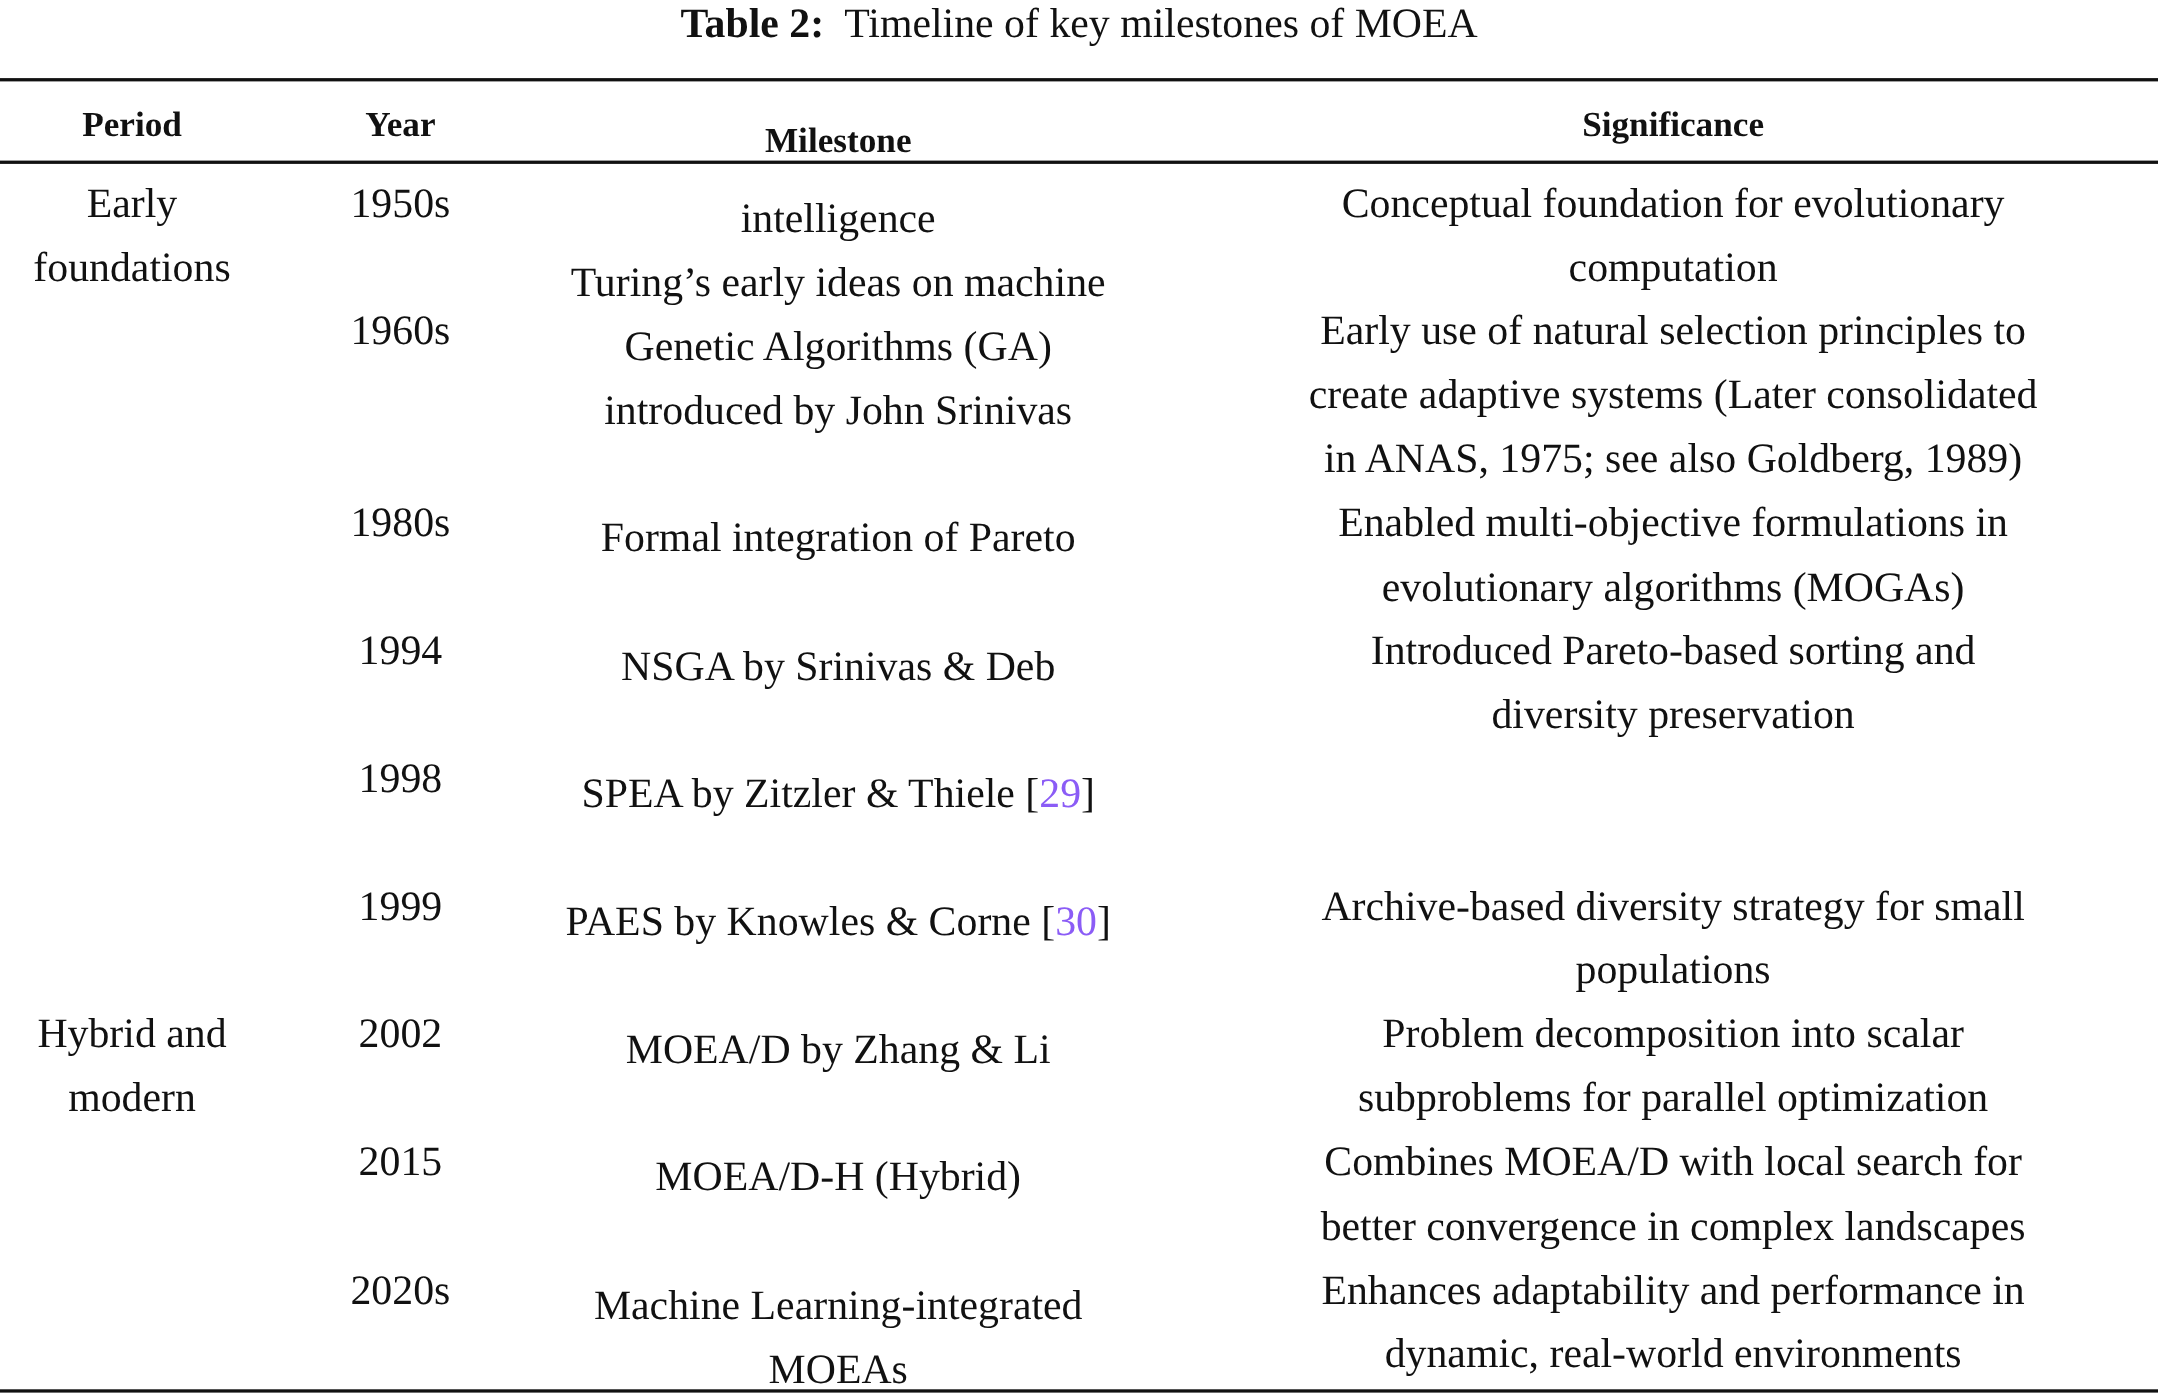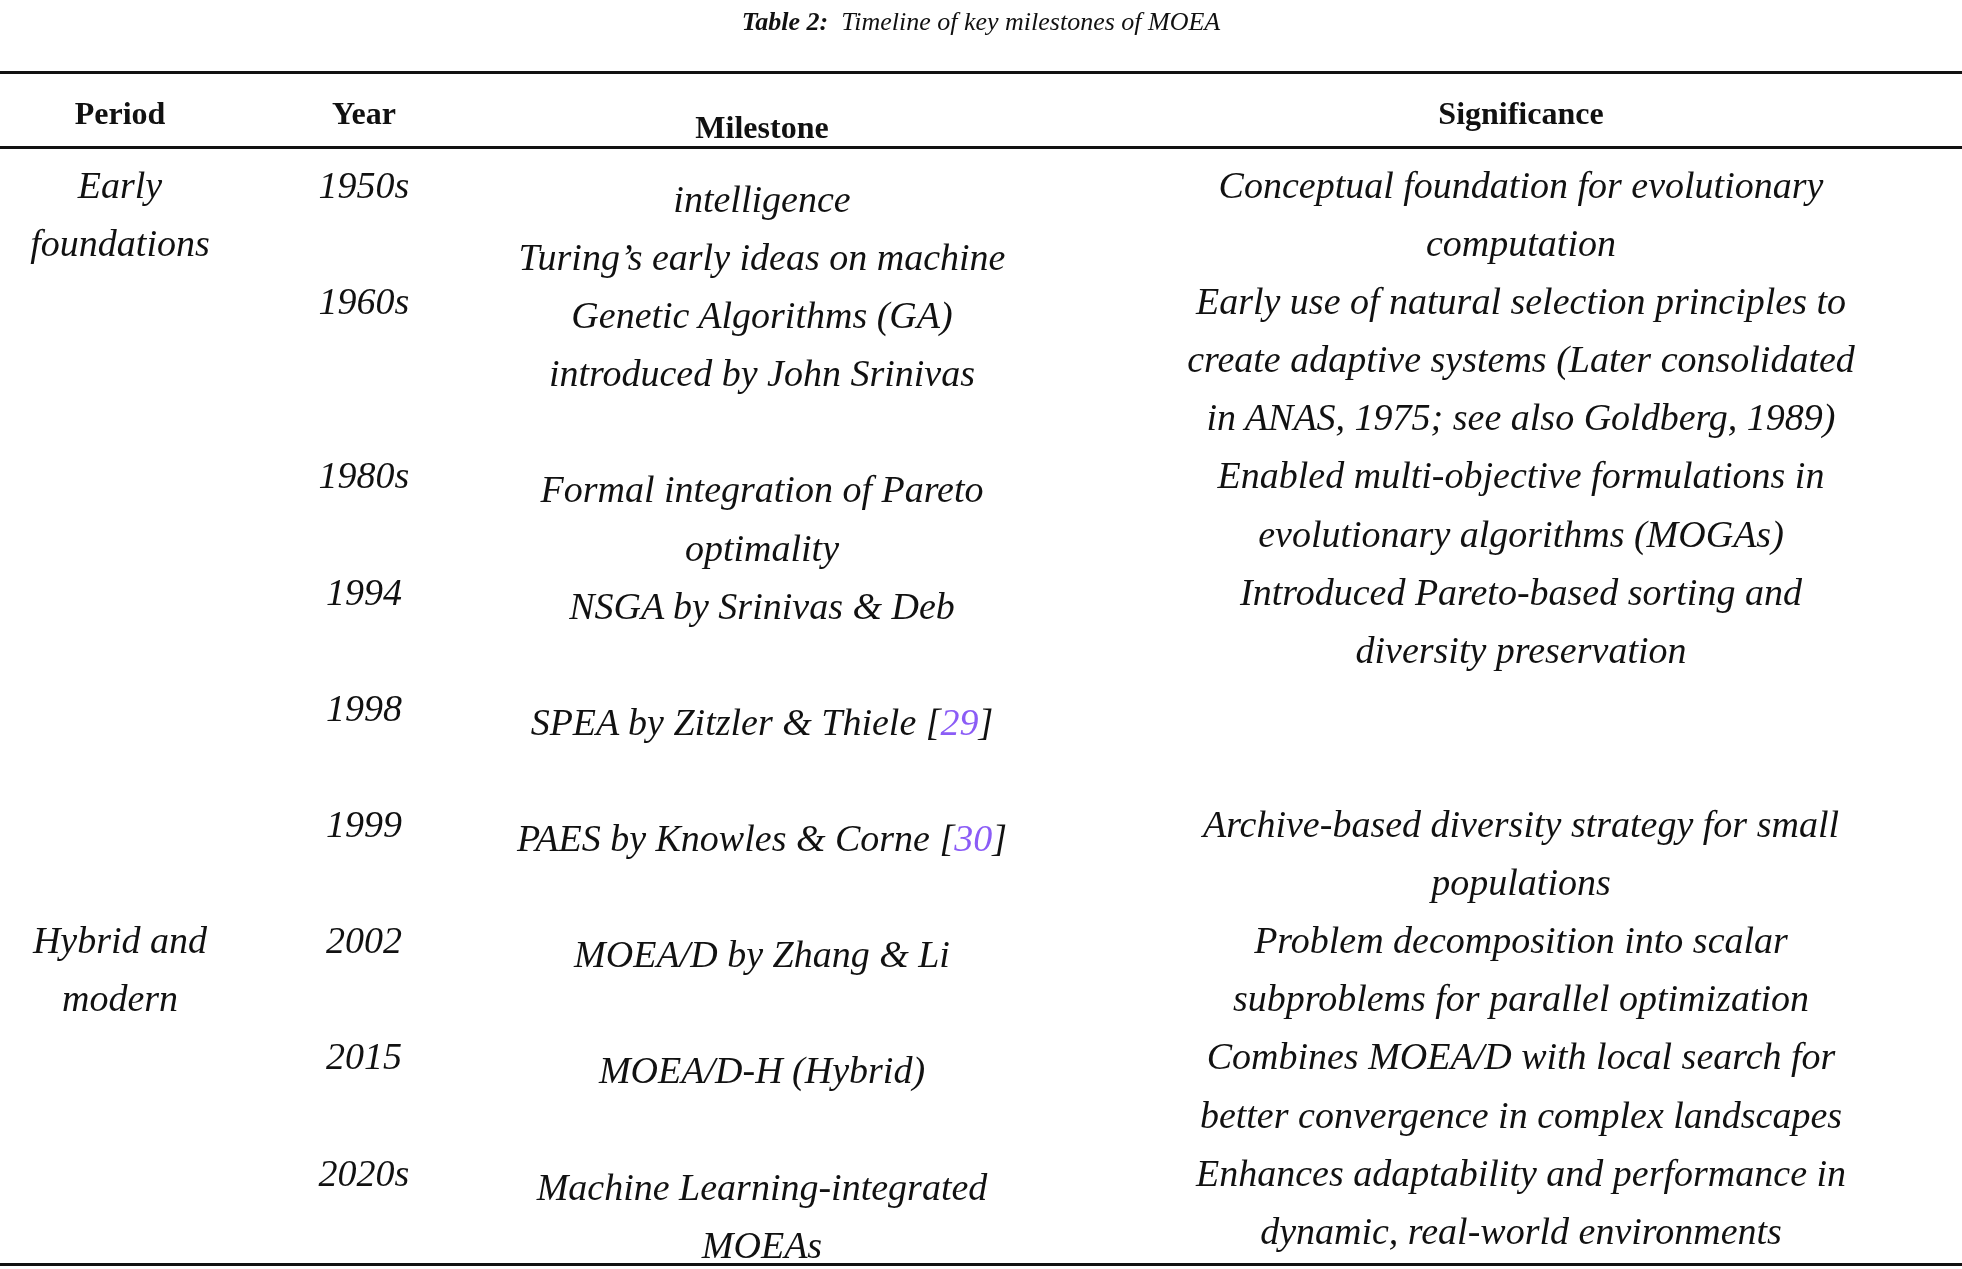--- a/index.html
+++ b/index.html
@@ -2,34 +2,34 @@
 <html><head>
 <meta charset="utf-8">
 <style>
   html, body { margin: 0; padding: 0; background: #ffffff; }
   body {
     width: 1962px; height: 1269px; position: relative; overflow: hidden;
     font-family: "Liberation Serif", "DejaVu Serif", serif; color: #111111;
   }
   .caption {
     position: absolute; left: 0; width: 1962px; top: 0; height: 44px;
-    text-align: center; font-size: 26px; line-height: 44px; white-space: nowrap; font-style: italic;
+    text-align: center; font-size: 38px; line-height: 44px; white-space: nowrap;
   }
   .caption .lab { font-weight: bold; }
   .rule { position: absolute; left: 0; width: 1962px; height: 3px; background: #111; }
   .header { position: absolute; left: 0; top: 88px; width: 1962px; height: 50px; }
   .hcell {
     position: absolute; top: 0; text-align: center; font-weight: bold;
     font-size: 32px; line-height: 50px; white-space: nowrap;
   }
   .body { position: absolute; left: 0; top: 156px; width: 1962px; }
   .row { position: relative; width: 1962px; }
   .cell {
     position: absolute; top: 0; text-align: center; font-size: 38px;
-    line-height: 58.1px; white-space: nowrap; font-style: italic;
+    line-height: 58.1px; white-space: nowrap;
   }
   .cell .ln { display: block; }
   .c-period { left: 0; width: 240px; }
   .c-year { left: 294px; width: 140px; }
   .c-mile { left: 442px; width: 640px; margin-top: 14px; }
   .c-sig { left: 1101px; width: 840px; }
   .ref { color: #8b5cf6; }
 </style>
 </head>
 <body>
@@ -83,21 +83,20 @@
         <span class="ln">in ANAS, 1975; see also Goldberg, 1989)</span>
       </div>
     </div>
     <div class="row" style="height: 116.2px;">
       <div class="cell c-period"></div>
       <div class="cell c-year">
         <span class="ln">1980s</span>
       </div>
       <div class="cell c-mile">
         <span class="ln">Formal integration of Pareto</span>
-        <span class="ln">optimality</span>
       </div>
       <div class="cell c-sig">
         <span class="ln">Enabled multi-objective formulations in</span>
         <span class="ln">evolutionary algorithms (MOGAs)</span>
       </div>
     </div>
     <div class="row" style="height: 116.2px;">
       <div class="cell c-year">
         <span class="ln">1994</span>
       </div>

